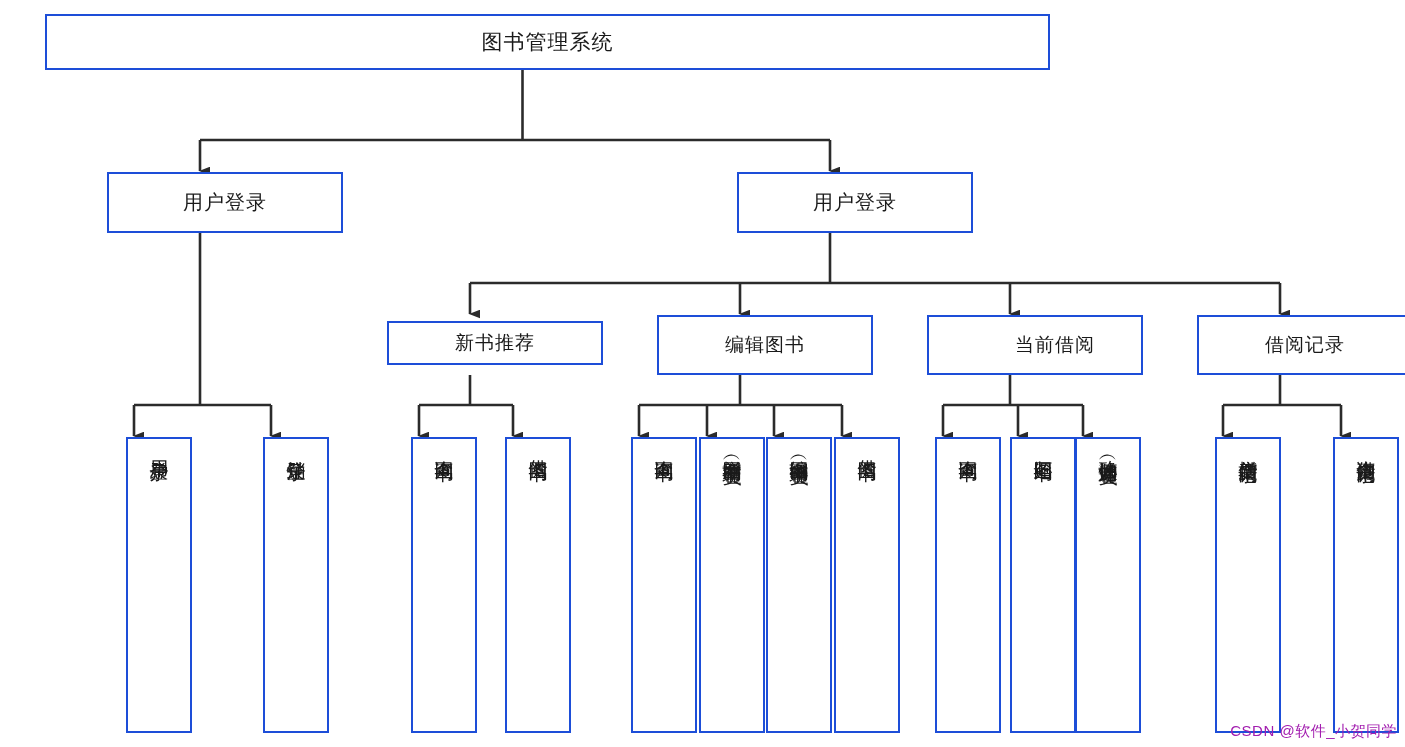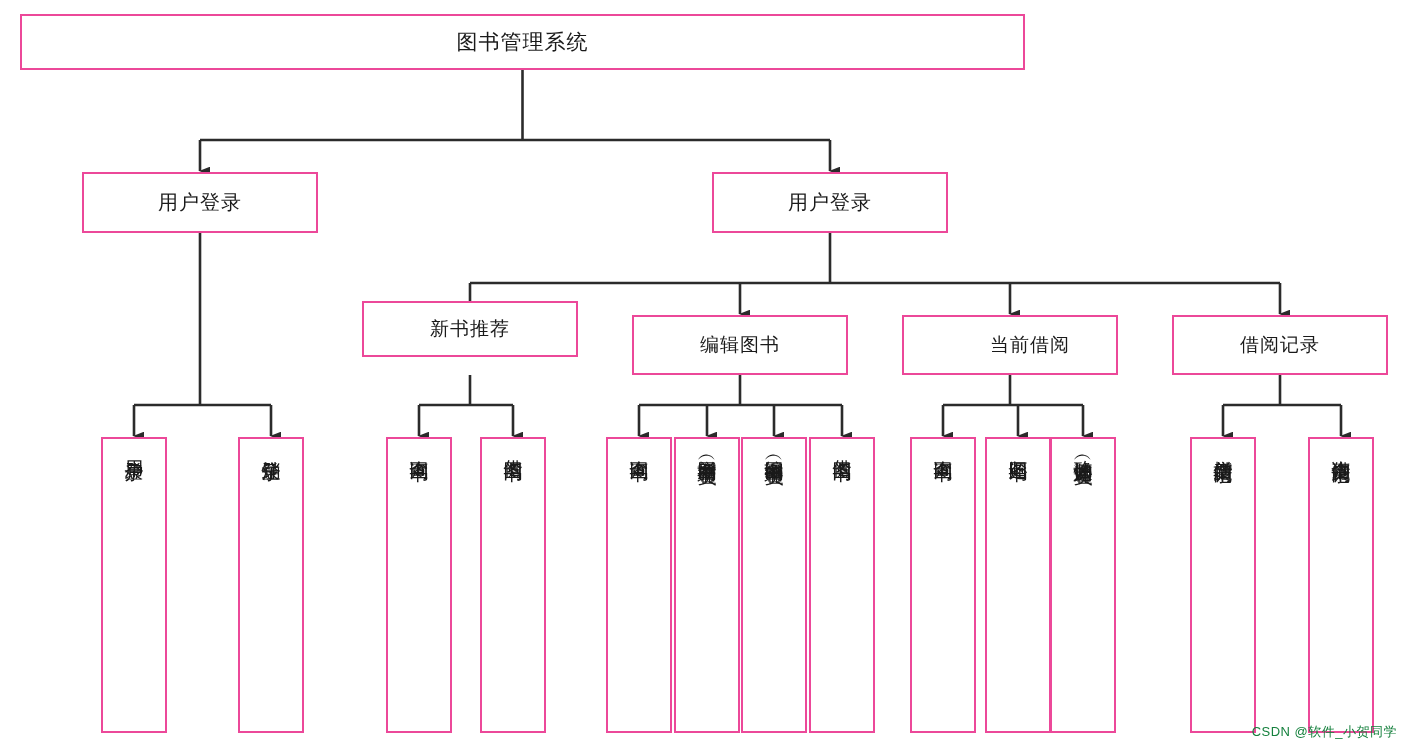--- a/index.html
+++ b/index.html
@@ -23,26 +23,27 @@
     left: 0;
     top: 0;
     width: 1405px;
     height: 747px;
     pointer-events: none;
   }
   .node {
     position: absolute;
     box-sizing: border-box;
     background: #ffffff;
-    border: 2px solid #ec4899;
+    border: 2px solid #1d4ed8;
     display: flex;
     align-items: center;
     justify-content: center;
     color: #1a1a1a;
     z-index: 2;
+    margin-left: 25px;
   }
   .node.level-0 {
     font-size: 21px;
   }
   .node.level-1 {
     font-size: 20px;
   }
   .node.level-2 {
     font-size: 19px;
   }
@@ -61,22 +62,22 @@
     display: block;
   }
   .hlabel {
     white-space: nowrap;
     letter-spacing: 1px;
   }
   #watermark {
     position: absolute;
     right: 8px;
     bottom: 6px;
-    font-size: 13px;
-    color: #15803d;
+    font-size: 15px;
+    color: #a21caf;
     letter-spacing: 0.5px;
     z-index: 5;
     white-space: nowrap;
   }
 </style>
 </head>
 <body>
 
 <div id="diagram-root">
 
@@ -126,21 +127,21 @@
   <div id="node-layer">
       <div class="node level-0" style="left: 20px; top: 14px; width: 1005px; height: 56px;">
         <span class="hlabel">图书管理系统</span>
       </div>
       <div class="node level-1" style="left: 82px; top: 172px; width: 236px; height: 61px;">
         <span class="hlabel">用户登录</span>
       </div>
       <div class="node level-1" style="left: 712px; top: 172px; width: 236px; height: 61px;">
         <span class="hlabel">用户登录</span>
       </div>
-      <div class="node level-2" style="left: 362px; top: 301px; width: 216px; height: 56px;">
+      <div class="node level-2" style="left: 362px; top: 321px; width: 216px; height: 44px;">
         <span class="hlabel">新书推荐</span>
       </div>
       <div class="node level-2" style="left: 632px; top: 315px; width: 216px; height: 60px;">
         <span class="hlabel">编辑图书</span>
       </div>
       <div class="node level-2" style="left: 902px; top: 315px; width: 216px; height: 60px; padding-left: 40px;">
         <span class="hlabel">当前借阅</span>
       </div>
       <div class="node level-2" style="left: 1172px; top: 315px; width: 216px; height: 60px; text-align: right;">
         <span class="hlabel">借阅记录</span>

